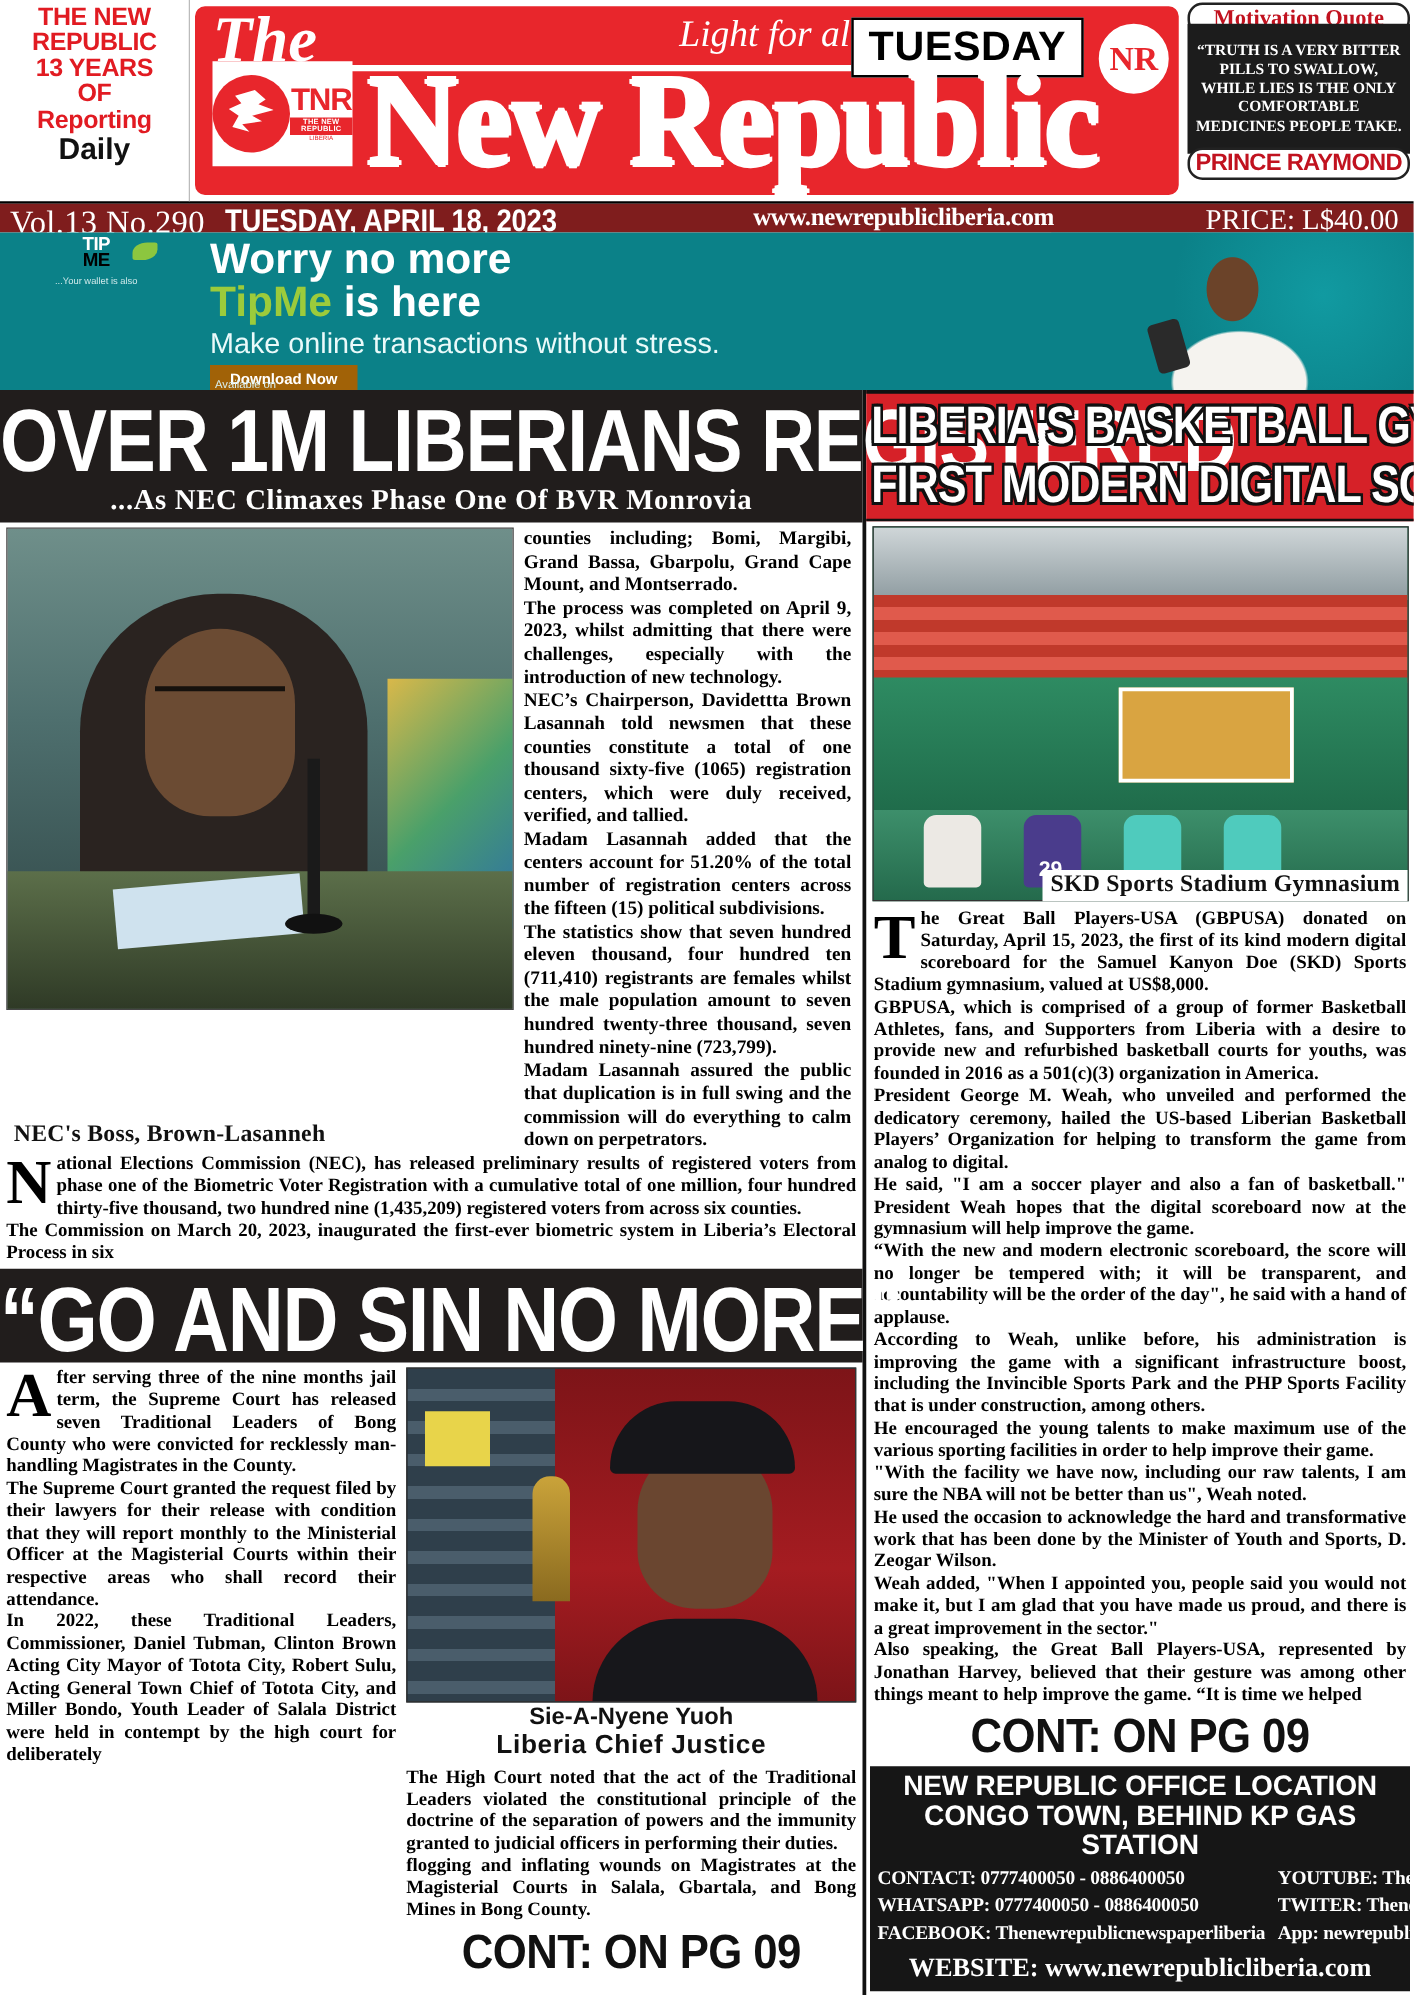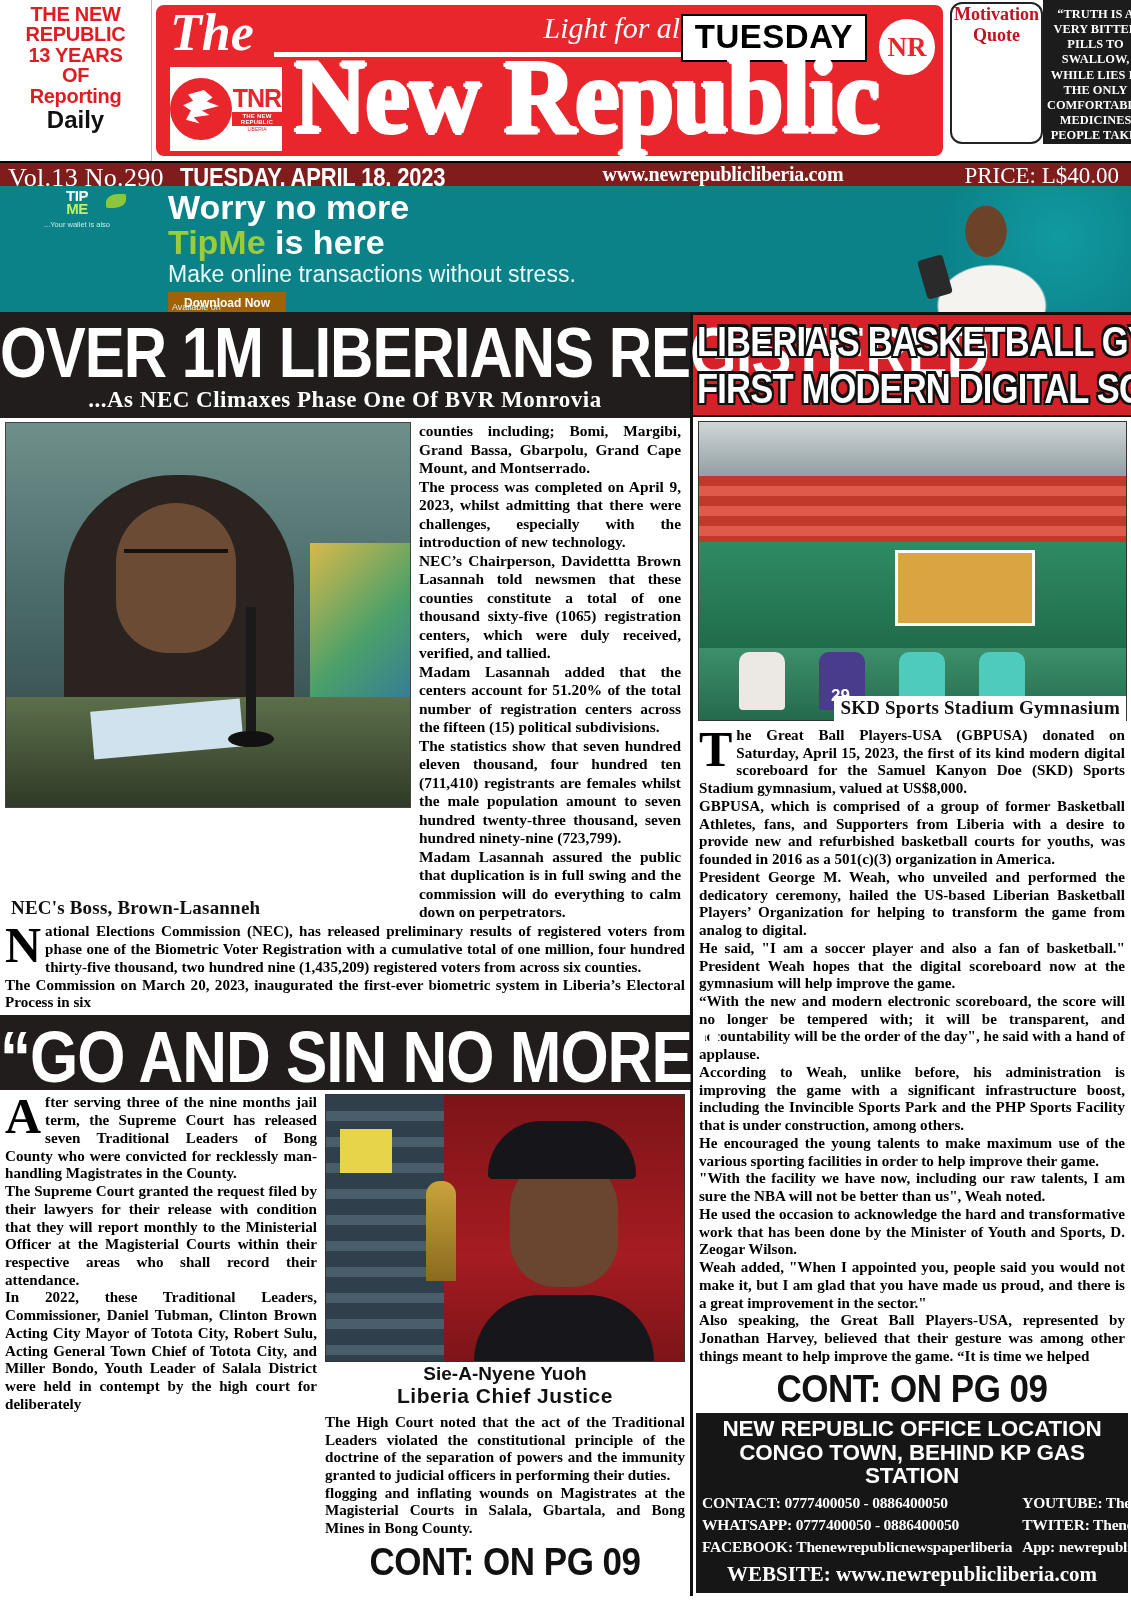--- a/index.html
+++ b/index.html
@@ -96,21 +96,21 @@
     color: #e8262c;
     font-family: "Liberation Serif", serif;
     font-weight: bold;
     font-size: 27px;
     display: flex;
     align-items: center;
     justify-content: center;
   }
   .mh-logo {
     position: absolute;
-    left: 14px; top: 62px;
+    left: 14px; top: 44px;
     width: 112px; height: 84px;
     background: #fff;
     display: flex;
     align-items: center;
     justify-content: center;
   }
   .mh-logo .disc {
     width: 62px; height: 62px;
     border-radius: 50%;
     background: #e8262c;
@@ -166,21 +166,21 @@
     text-shadow:
       2px 0 0 #fff, -2px 0 0 #fff, 0 2px 0 #fff, 0 -2px 0 #fff;
     transform: scaleY(1.05);
   }
 
   .mh-right {
     width: 184px;
     flex: 0 0 184px;
     padding: 2px 3px 17px;
     display: flex;
-    flex-direction: row;
+    flex-direction: column;
   }
   .mq-title {
     background: #fff;
     border: 2px solid #222;
     border-radius: 12px;
     color: #c1121f;
     font-family: "Liberation Serif", serif;
     font-weight: bold;
     font-size: 18px;
     text-align: center;
@@ -264,21 +264,21 @@
     font-size: 15px;
     line-height: 0.85;
     color: #fff;
     letter-spacing: -0.5px;
   }
   .ad-logo .me {
     font-family: "Liberation Sans", sans-serif;
     font-weight: bold;
     font-size: 15px;
     line-height: 0.85;
-    color: #bef264;
+    color: #000000;
     letter-spacing: -0.5px;
   }
   .ad-logo .leaf {
     position: absolute;
     right: -16px; top: 4px;
     width: 20px; height: 14px;
     background: #8cc63f;
     border-radius: 60% 10% 60% 10%;
   }
   .ad-logo .tag {

